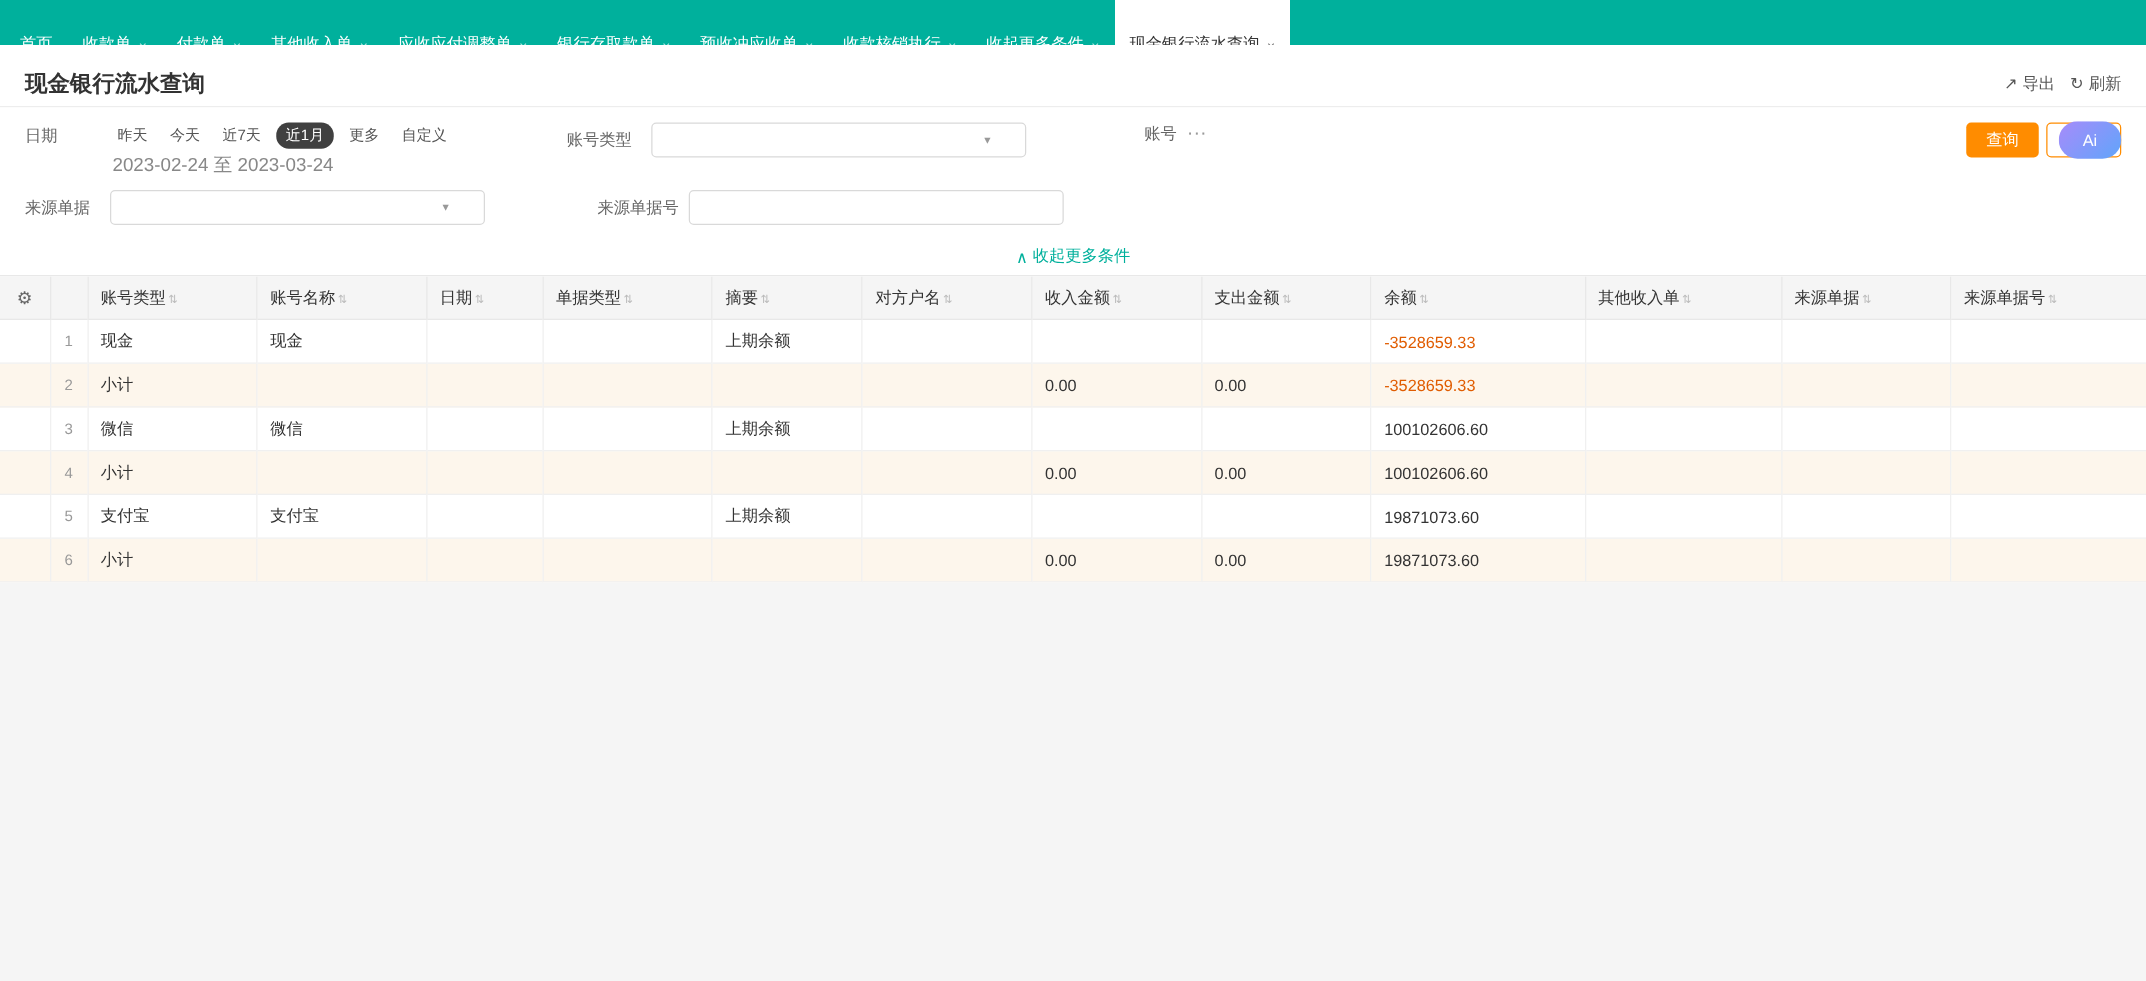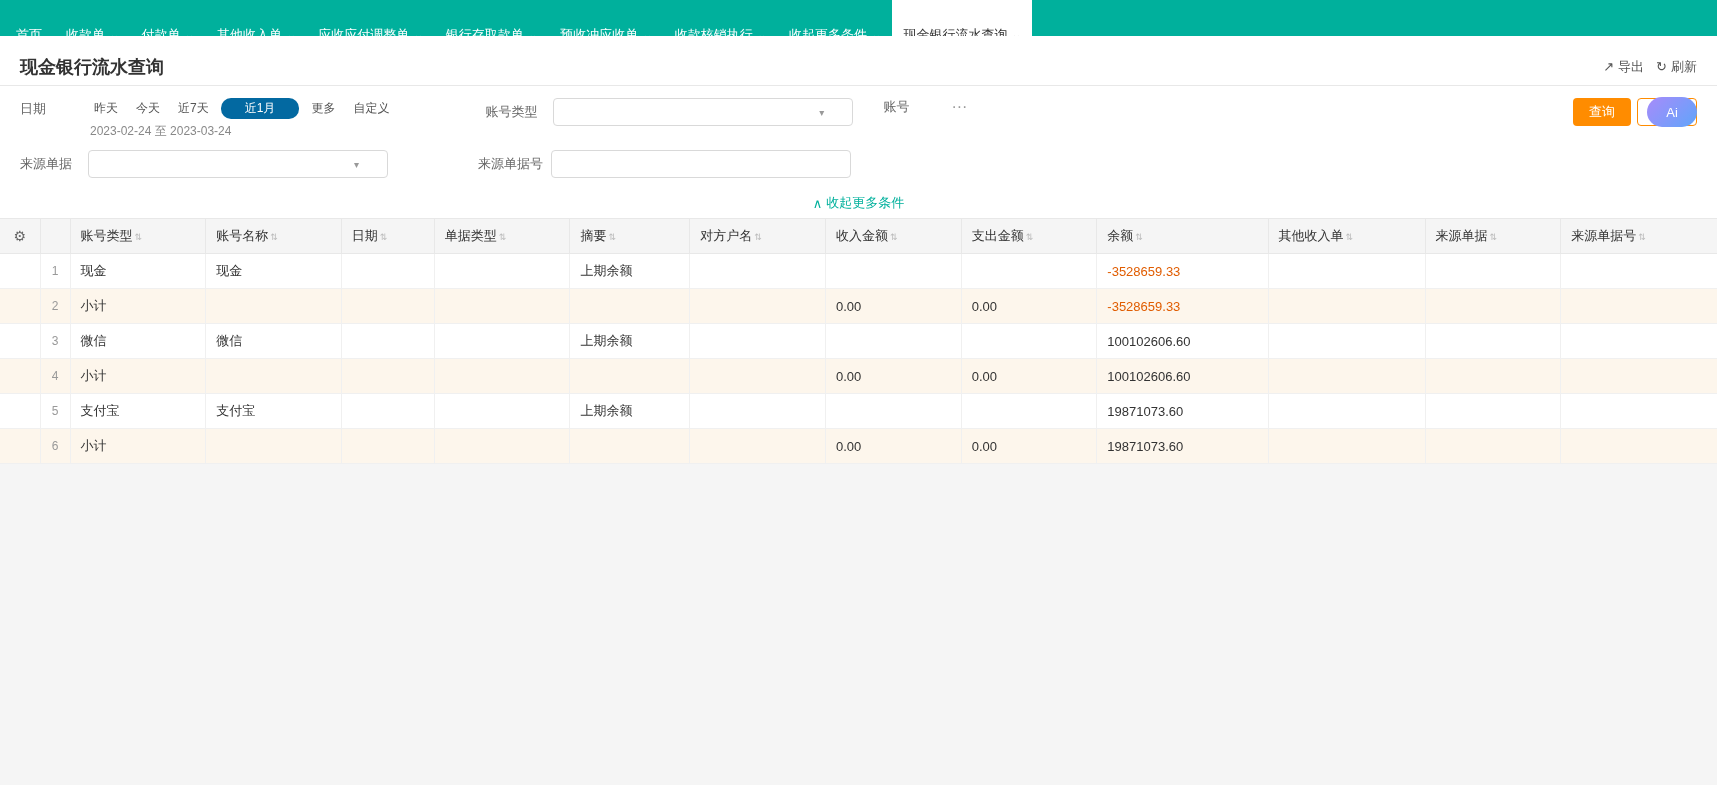--- a/index.html
+++ b/index.html
@@ -74,24 +74,24 @@
       gap: 6px;
     }
     .date-btn {
       color: #555;
       cursor: pointer;
       padding: 2px 6px;
       border-radius: 10px;
       font-size: 12px;
     }
     .date-btn.active {
-      background: #0369a1;
+      background: #404040;
       color: #fff;
       border-radius: 10px;
-      padding: 2px 24px;
+      padding: 2px 8px;
     }
     .filter-select {
       border: 1px solid #d9d9d9;
       border-radius: 4px;
       padding: 4px 28px 4px 8px;
       color: #333;
       min-width: 180px;
       cursor: pointer;
       background: #fff;
       position: relative;
@@ -196,21 +196,21 @@
     .th-settings { text-align: center; width: 40px; }
     .num-col { width: 30px; color: #999; font-size: 12px; }
     .filter-area-wrapper {
       position: relative;
       background: #fff;
     }
 
     
     .date-sub-row {
       color: #888;
-      font-size: 12px;
+      font-size: 15px;
       margin-left: 2px;
     }
     .filter-section {
       display: flex;
       align-items: flex-start;
       width: 100%;
       padding: 12px 20px 6px 20px;
       background: #fff;
       gap: 30px;
     }
@@ -324,21 +324,21 @@
     <div class="filter-block" style="margin-left: 60px;">
       <div class="filter-block-row">
         <span class="filter-label">账号类型</span>
         <div class="filter-select filter-select-wide">
           <span></span>
           <span class="chevron-down">▾</span>
         </div>
       </div>
     </div>
 
-    <div class="filter-block" style="">
+    <div class="filter-block" style="margin-left: 30px; text-align: right;">
       <div class="filter-block-row">
         <span class="filter-label">账号</span>
         <span class="dots-btn">···</span>
       </div>
     </div>
 
     <div style="margin-left: auto; display: flex; flex-direction: row; gap: 6px; align-items: flex-end;">
       <button class="btn-query">查询</button>
       <button class="btn-settings">设置</button>
     </div>

